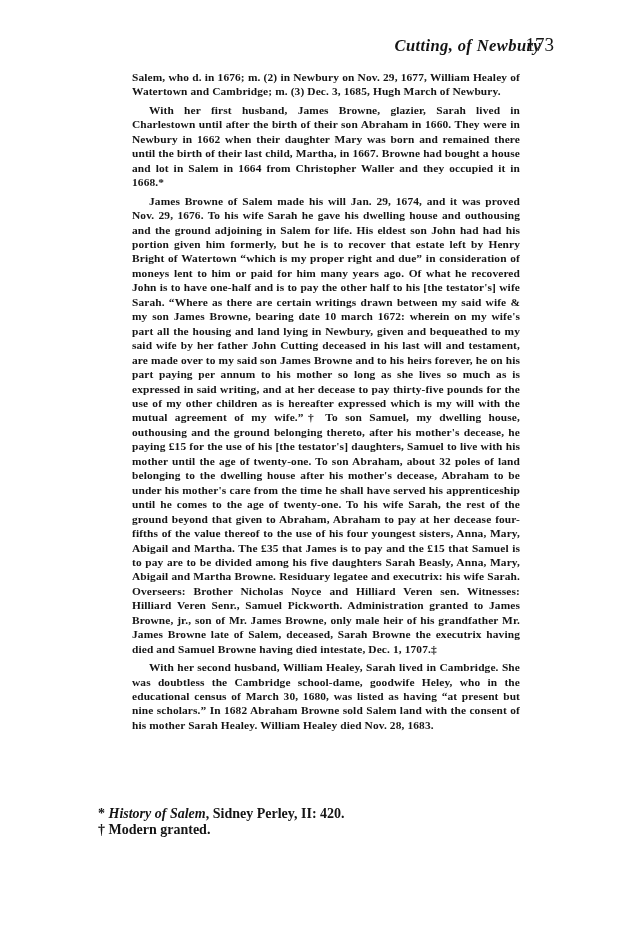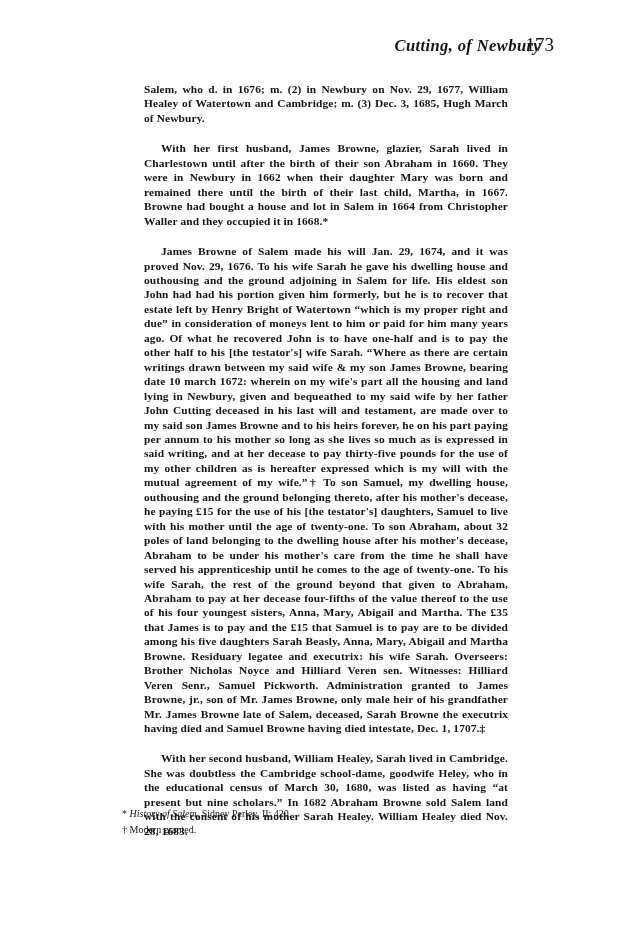--- a/index.html
+++ b/index.html
@@ -54,36 +54,35 @@
     width: 396px;
     font-size: 11.4px;
     line-height: 14.45px;
     text-align: justify;
     text-justify: inter-word;
     color: #151515;
     font-weight: 600;
     letter-spacing: 0.12px;
   }
   .body-text p {
-    margin: 16px;
+    margin: 4px;
     text-indent: 17px;
   }
   .body-text p.no-indent {
     text-indent: 0;
   }
   .footnotes {
     position: absolute;
     left: 98px;
     top: 806px;
     width: 420px;
-    font-size: 10px;
+    font-size: 14px;
     line-height: 15.6px;
     color: #151515;
-    font-weight: 400;
-    margin-left: 24px;
+    font-weight: 700;
   }
   .footnotes .fn {
     margin: 0;
     white-space: nowrap;
   }
   .footnotes .it {
     font-style: italic;
   }
   .sym {
     font-style: normal;

